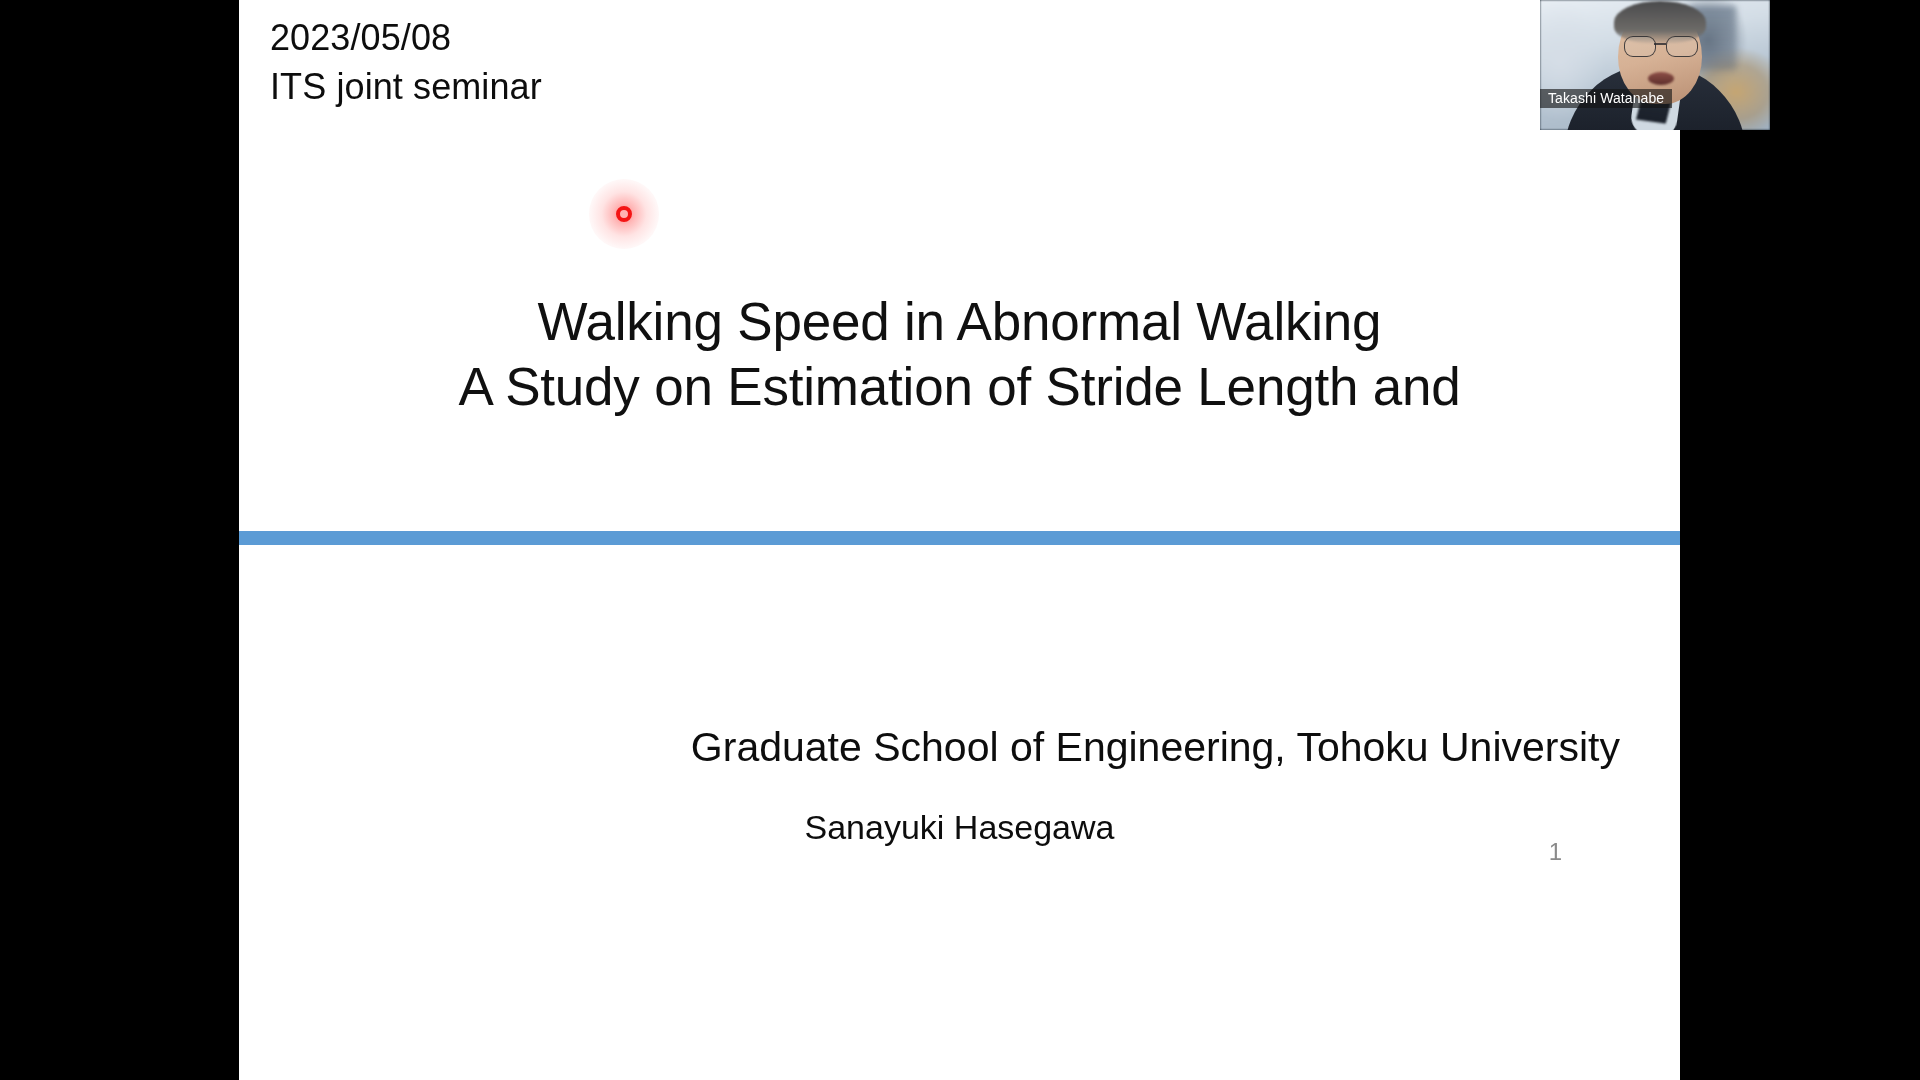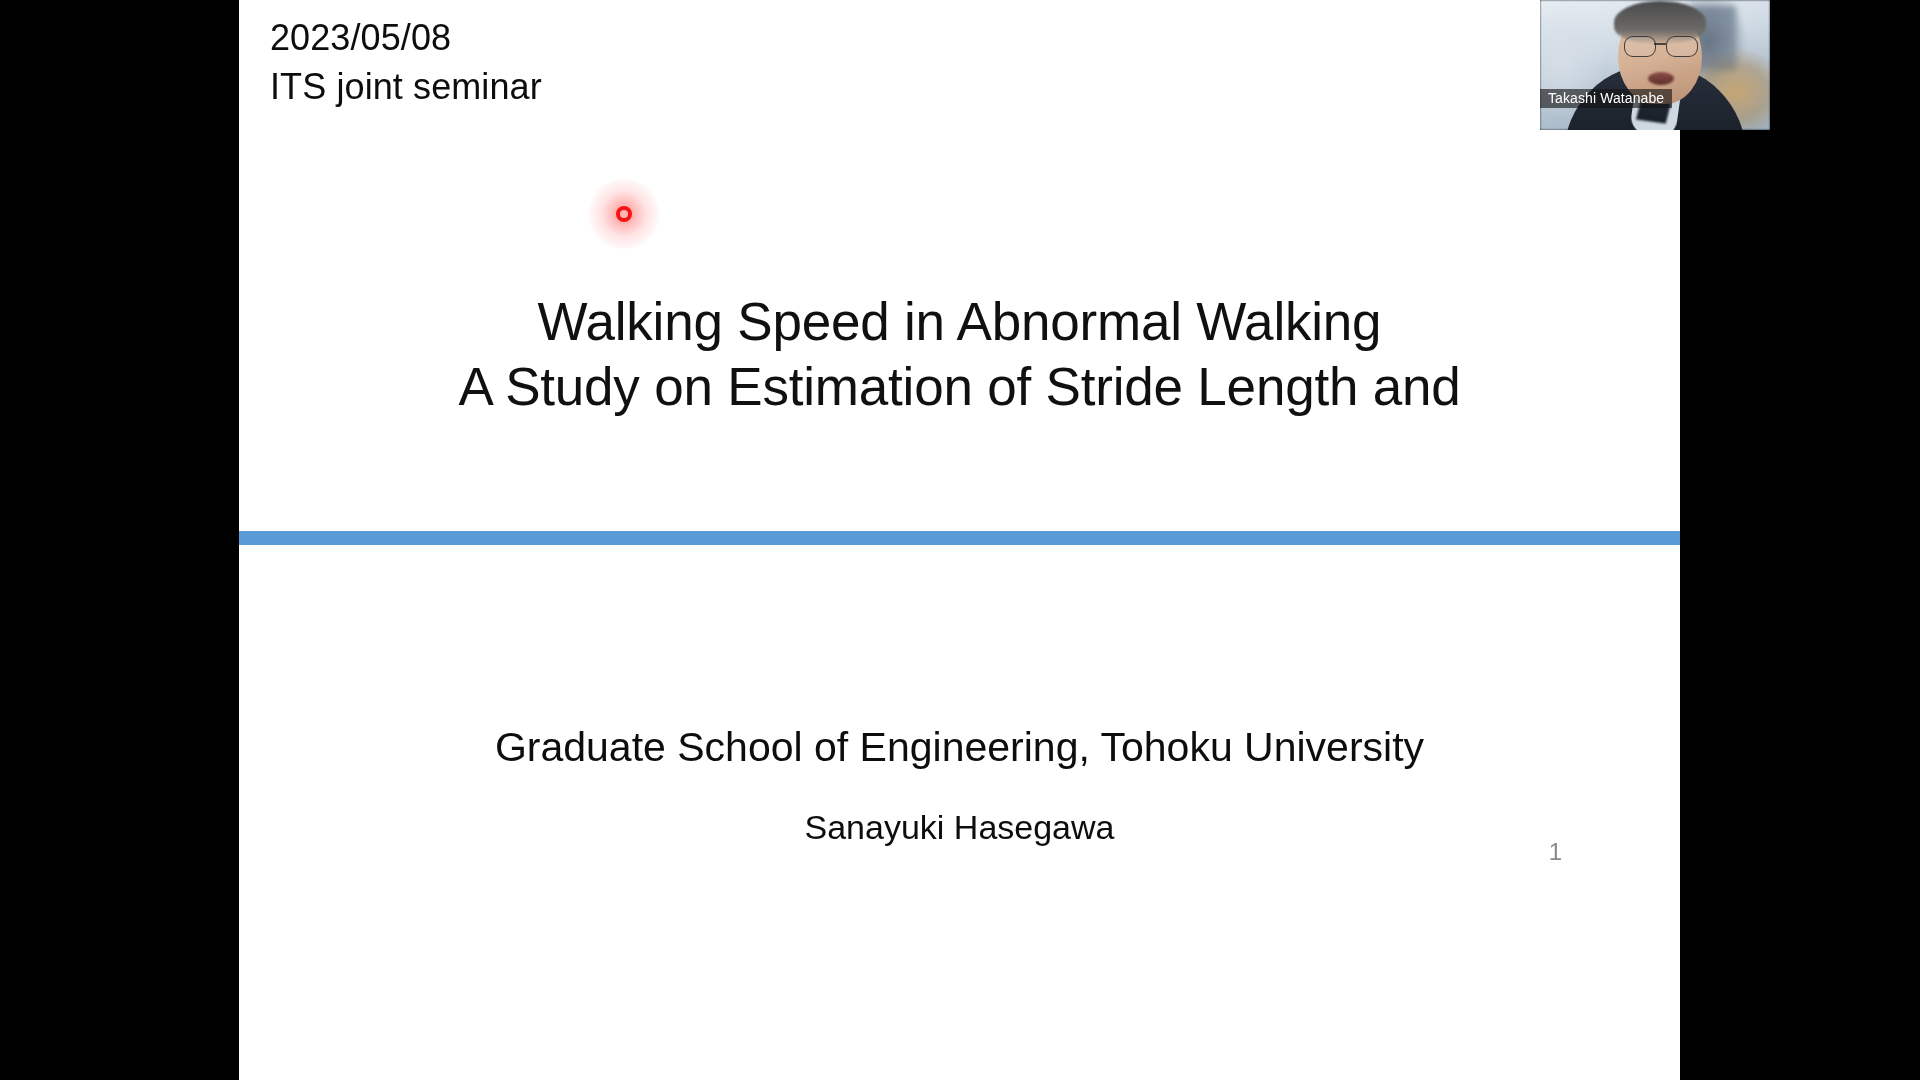--- a/index.html
+++ b/index.html
@@ -114,20 +114,21 @@
     top: 720px;
     width: 1321px;
     text-align: center;
     color: #0d0d0d;
   }
   .byline-affiliation {
     display: block;
     font-size: 41px;
     line-height: 1.35;
     white-space: nowrap;
+    text-align: right;
   }
   .byline-author {
     display: block;
     font-size: 34px;
     line-height: 1.35;
     margin-top: 30px;
     white-space: nowrap;
   }
 
   

